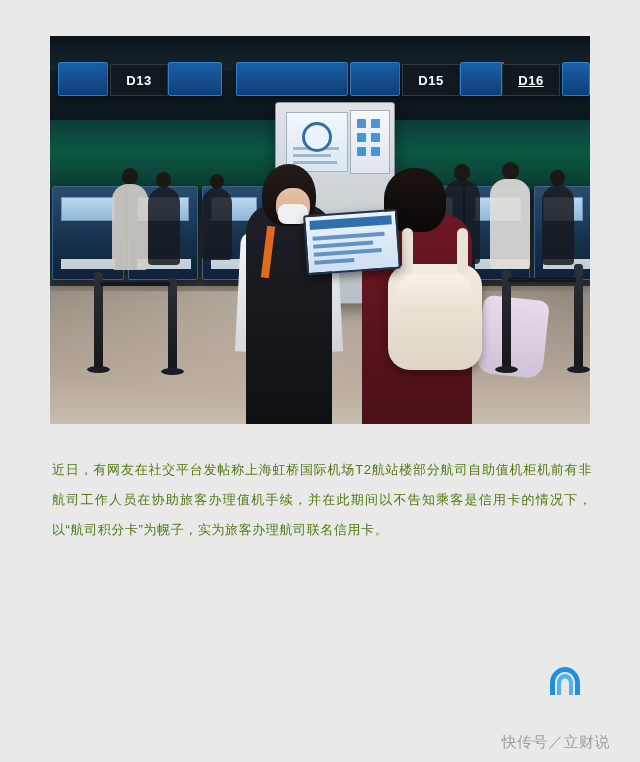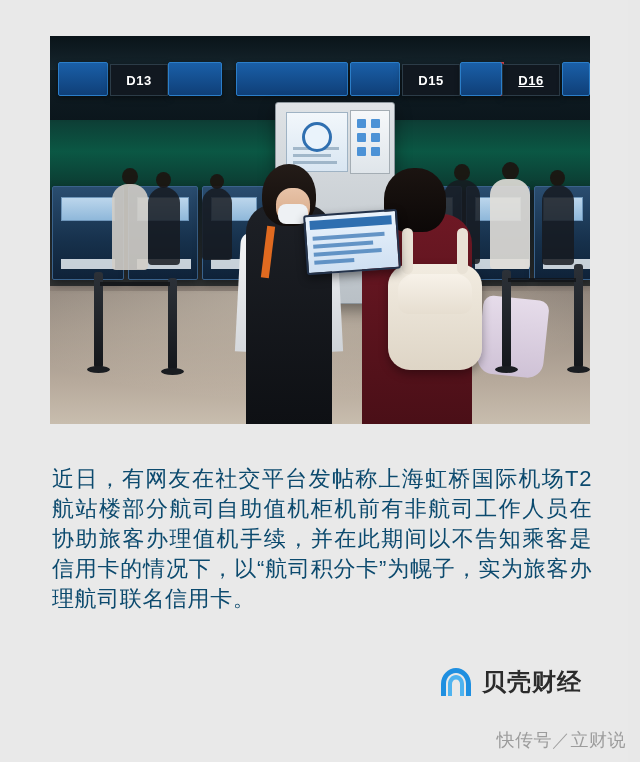--- a/index.html
+++ b/index.html
@@ -302,22 +302,22 @@
     position: absolute;
     height: 4px;
     background: rgba(18,20,24,.8);
   }
   
   .caption {
     position: absolute;
     left: 52px;
     top: 442px;
     width: 540px;
-    color: #0c4a6e;
-    font-size: 22px;
+    color: #4d7c0f;
+    font-size: 13px;
     line-height: 30px;
     letter-spacing: .6px;
     text-align: justify;
   }
   
   .logo-row {
     position: absolute;
     right: 46px;
     top: 666px;
     display: flex;
@@ -332,23 +332,23 @@
   .logo-text {
     font-size: 24px;
     font-weight: bold;
     color: #2b2b2b;
     letter-spacing: 1px;
     white-space: nowrap;
   }
   
   .footer {
     position: absolute;
-    right: 2px;
+    right: 18px;
     bottom: 10px;
-    font-size: 18px;
+    font-size: 15px;
     color: #9c9c9c;
     letter-spacing: .5px;
   }
 </style>
 </head>
 <body>
 
 <div class="page">
 
   <div class="photo-wrap">
@@ -460,18 +460,17 @@
     </div>
   </div>
 
   <p class="caption">近日，有网友在社交平台发帖称上海虹桥国际机场T2航站楼部分航司自助值机柜机前有非航司工作人员在协助旅客办理值机手续，并在此期间以不告知乘客是信用卡的情况下，以“航司积分卡”为幌子，实为旅客办理航司联名信用卡。</p>
 
   <div class="logo-row">
     <svg class="logo-mark" viewBox="0 0 34 30">
       <path d="M17 1 C9 1 2 8 2 17 L2 29 L7 29 L7 17 C7 11 11 6 17 6 C23 6 27 11 27 17 L27 29 L32 29 L32 17 C32 8 25 1 17 1 Z" fill="#1f8fe0"></path>
       <path d="M17 8 C12.5 8 9 12 9 17 L9 29 L13 29 L13 17 C13 14.5 14.8 12.5 17 12.5 C19.2 12.5 21 14.5 21 17 L21 29 L25 29 L25 17 C25 12 21.5 8 17 8 Z" fill="#4fb3ef"></path>
     </svg>
-    <span class="logo-text">贝壳财经</span>
   </div>
 
   <div class="footer">快传号／立财说</div>
 
 </div>
 
 </body></html>

